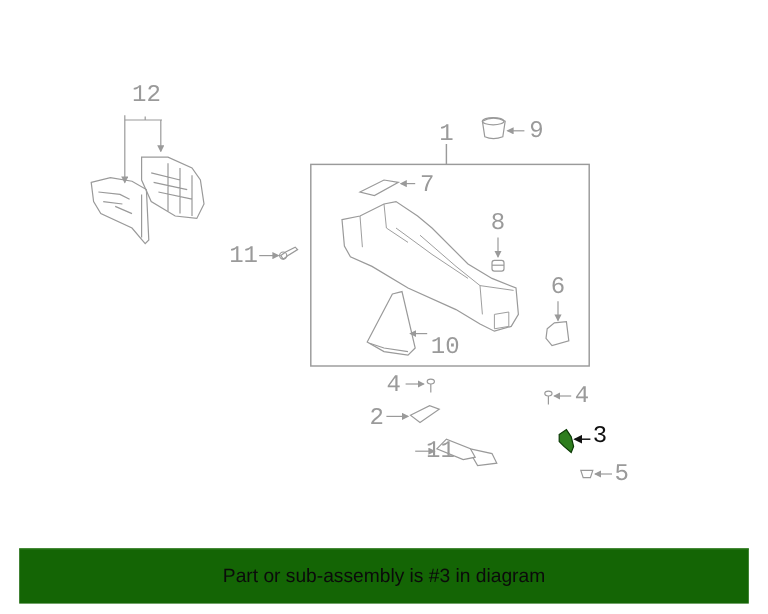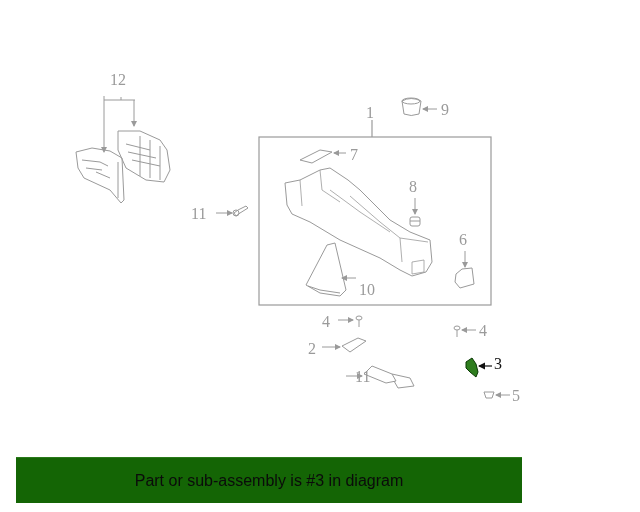--- a/index.html
+++ b/index.html
@@ -1,21 +1,21 @@
 <!DOCTYPE html>
 <html><head>
 <meta charset="utf-8">
 <style>
   html, body { margin: 0; padding: 0; background: #ffffff; }
   body { width: 640px; height: 512px; position: relative; overflow: hidden; font-family: "Liberation Sans", sans-serif; }
   #diagram { position: absolute; left: 0; top: 0; width: 640px; height: 512px; }
-  .callout { position: absolute; font-family: Liberation Serif, serif; font-size: 16px; line-height: 20px; color: #9a9a9a; }
+  .callout { position: absolute; font-family: Liberation Mono, monospace; font-size: 20px; line-height: 20px; color: #9a9a9a; }
   .callout.highlight { color: #111111; }
   #banner {
-    position: absolute; left: 16px; top: 457px; width: 506px; height: 45px;
+    position: absolute; left: 16px; top: 457px; width: 608px; height: 45px;
     background: #146505; border-top: 1px solid #2a7a1a;
     display: flex; flex-direction: column; align-items: center; justify-content: center;
     font-family: "Liberation Sans", sans-serif; font-size: 16px; line-height: 19px; color: #0b0b0b;
   }
   #banner span { display: block; text-align: center; }
 </style>
 </head>
 <body>
 
 <svg id="diagram" viewBox="0 0 640 512" xmlns="http://www.w3.org/2000/svg">

